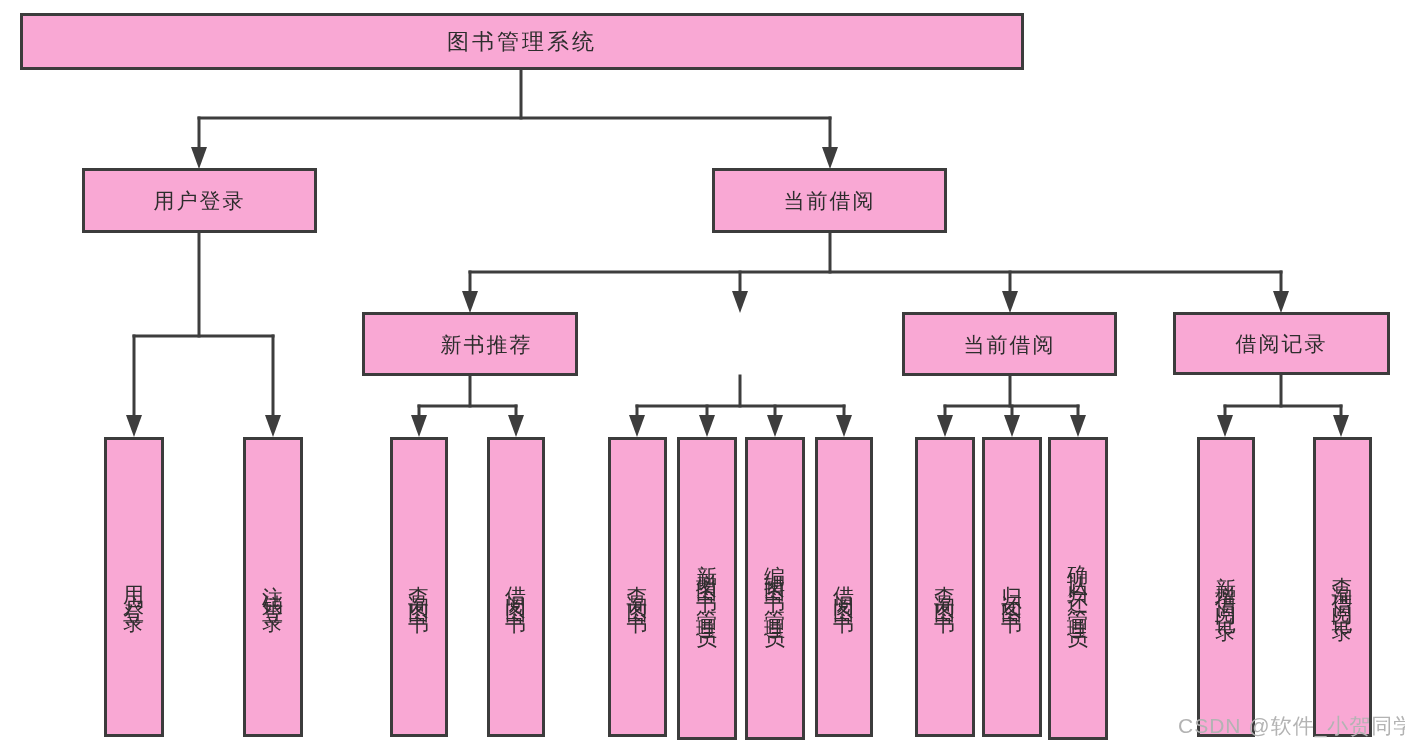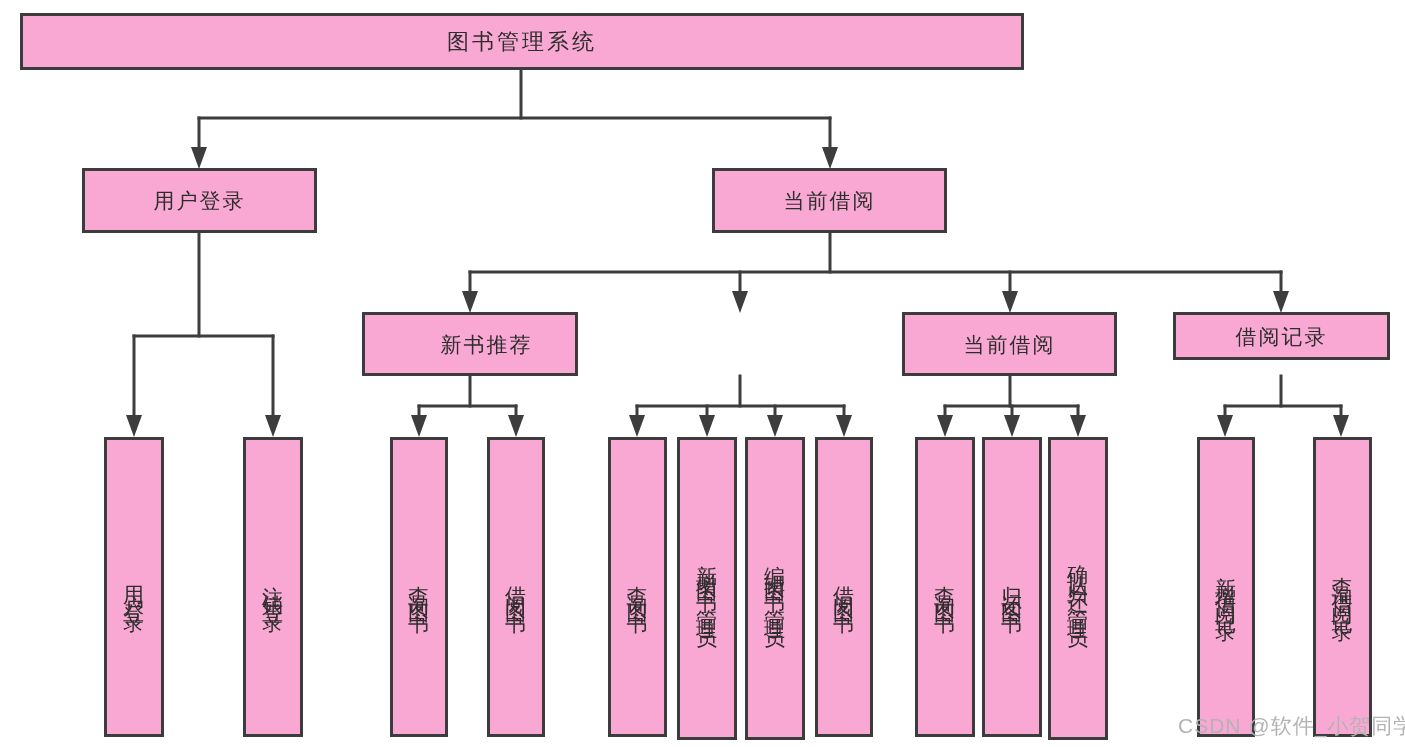--- a/index.html
+++ b/index.html
@@ -49,21 +49,21 @@
     z-index: 10;
   }
 
   
   .n-root        { left: 20px;   top: 13px;  width: 1004px; height: 57px; }
   .n-user-login  { left: 82px;   top: 168px; width: 235px;  height: 65px; }
   .n-book-mgmt   { left: 712px;  top: 168px; width: 235px;  height: 65px; }
   .n-new-book    { left: 362px;  top: 312px; width: 216px;  height: 64px; padding-left: 33px; }
   .n-book-borrow { left: 632px;  top: 312px; width: 216px;  height: 64px; }
   .n-cur-borrow  { left: 902px;  top: 312px; width: 215px;  height: 64px; justify-content: center; }
-  .n-borrow-rec  { left: 1173px; top: 312px; width: 217px;  height: 48px; }
+  .n-borrow-rec  { left: 1173px; top: 312px; width: 217px;  height: 63px; }
 
   .lf            { top: 437px; height: 300px; }
   .l-user-login  { left: 104px;  width: 60px; }
   .l-logout      { left: 243px;  width: 60px; }
   .l-ns-query    { left: 390px;  width: 58px; }
   .l-ns-borrow   { left: 487px;  width: 58px; }
   .l-jy-query    { left: 608px;  width: 59px; }
   .l-jy-add      { left: 677px;  width: 60px; height: 303px; }
   .l-jy-edit     { left: 745px;  width: 60px; height: 303px; }
   .l-jy-borrow   { left: 815px;  width: 58px; }

